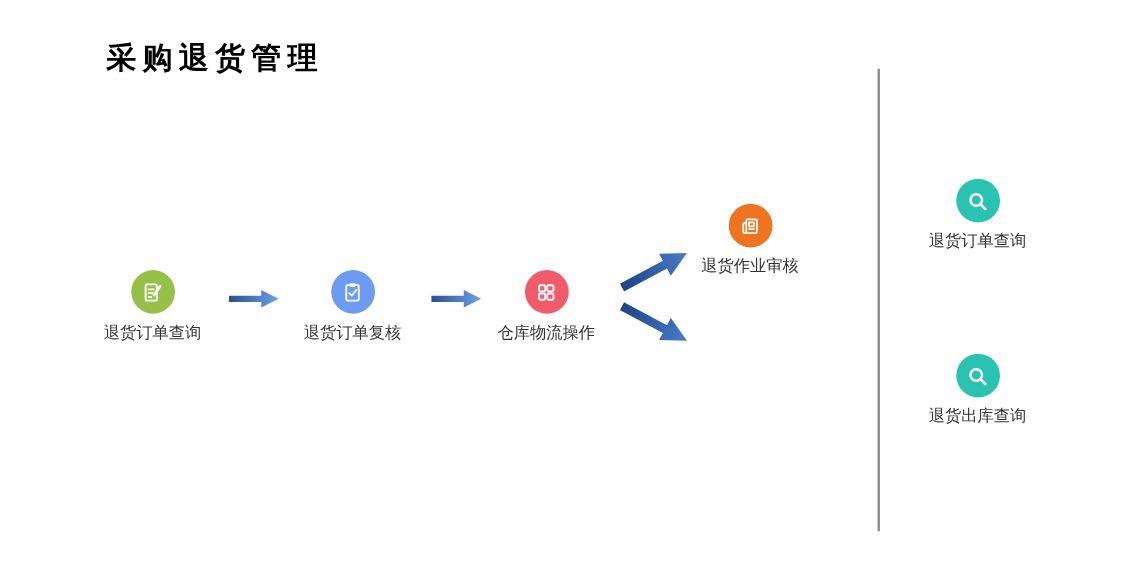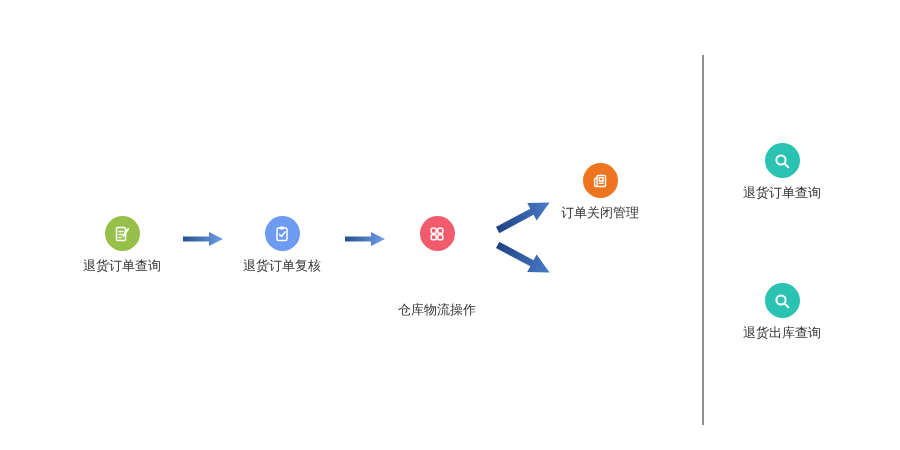--- a/index.html
+++ b/index.html
@@ -49,20 +49,21 @@
         <stop offset="0" stop-color="#27518e"></stop>
           <stop offset="1" stop-color="#6fa0e8"></stop>
       </linearGradient>
       <linearGradient id="ag2" x1="0" y1="0" x2="1" y2="0">
         <stop offset="0" stop-color="#1d4384"></stop>
           <stop offset="1" stop-color="#4a7cc9"></stop>
       </linearGradient>
     </defs>
   </svg>
 
+  <h1 class="title">采购退货管理</h1>
 
   <div class="node" style="left:62px;top:216px;">
     <span class="circle" style="background-color: rgb(151, 192, 74);">
       <svg class="glyph" width="20" height="20" viewBox="0 0 20 20" fill="none" stroke="#fff" stroke-width="1.5" stroke-linecap="round" stroke-linejoin="round">
         <rect x="4.5" y="3.5" width="9" height="13" rx="1"></rect>
         <path d="M7 7.5h4M7 10.5h3M7 13.5h2"></path>
         <path d="M11.2 11.8l5-6.8" stroke-width="2"></path>
         <path d="M10.6 13.2l.6-1.4 1.2.9z" fill="#fff" stroke="none"></path>
       </svg>
     </span>
@@ -81,21 +82,21 @@
         <path d="M7.5 10.5l2 2 3.5-4.5"></path>
       </svg>
     </span>
     <span class="node-label">退货订单复核</span>
   </div>
 
   <svg class="arrow" style="left:345px;top:232px;" width="40" height="14" viewBox="0 0 40 14">
     <polygon points="0,4.5 26,4.5 26,0 40,7 26,14 26,9.5 0,9.5" fill="url(#ag)"></polygon>
   </svg>
 
-  <div class="node" style="left:377px;top:216px;gap:44px;">
+  <div class="node" style="left:377px;top:216px;">
     <span class="circle" style="background-color: rgb(242, 91, 108);">
       <svg class="glyph" width="20" height="20" viewBox="0 0 20 20" fill="none" stroke="#fff" stroke-width="1.5" stroke-linejoin="round">
         <rect x="4.2" y="4.2" width="5" height="5" rx="1.2"></rect>
         <rect x="10.8" y="4.2" width="5" height="5" rx="1.2"></rect>
         <rect x="4.2" y="10.8" width="5" height="5" rx="1.2"></rect>
         <rect x="10.8" y="10.8" width="5" height="5" rx="1.2"></rect>
       </svg>
     </span>
     <span class="node-label">仓库物流操作</span>
   </div>
@@ -109,21 +110,21 @@
 
   <div class="node" style="left:540px;top:163px;">
     <span class="circle" style="background-color: rgb(238, 116, 32);">
       <svg class="glyph" width="20" height="20" viewBox="0 0 20 20" fill="none" stroke="#fff" stroke-width="1.4" stroke-linecap="round" stroke-linejoin="round">
         <rect x="7" y="4.5" width="8.5" height="11" rx="1"></rect>
         <rect x="9.2" y="6.8" width="4" height="3.2"></rect>
         <path d="M9.2 12.2h4"></path>
         <path d="M7 7.2H5.6a1 1 0 0 0-1 1v6.3a1 1 0 0 0 1 1H7"></path>
       </svg>
     </span>
-    <span class="node-label">订单关闭管理</span>
+    <span class="node-label">退货作业审核</span>
   </div>
 
 
   <div class="divider"></div>
 
   <div class="node" style="left:722px;top:283px;">
     <span class="circle" style="background-color: rgb(42, 195, 178);">
       <svg class="glyph" width="20" height="20" viewBox="0 0 20 20" fill="none" stroke="#fff" stroke-width="2" stroke-linecap="round">
         <circle cx="9" cy="9" r="4.6"></circle>
         <path d="M12.6 12.6L16.3 16.3"></path>

